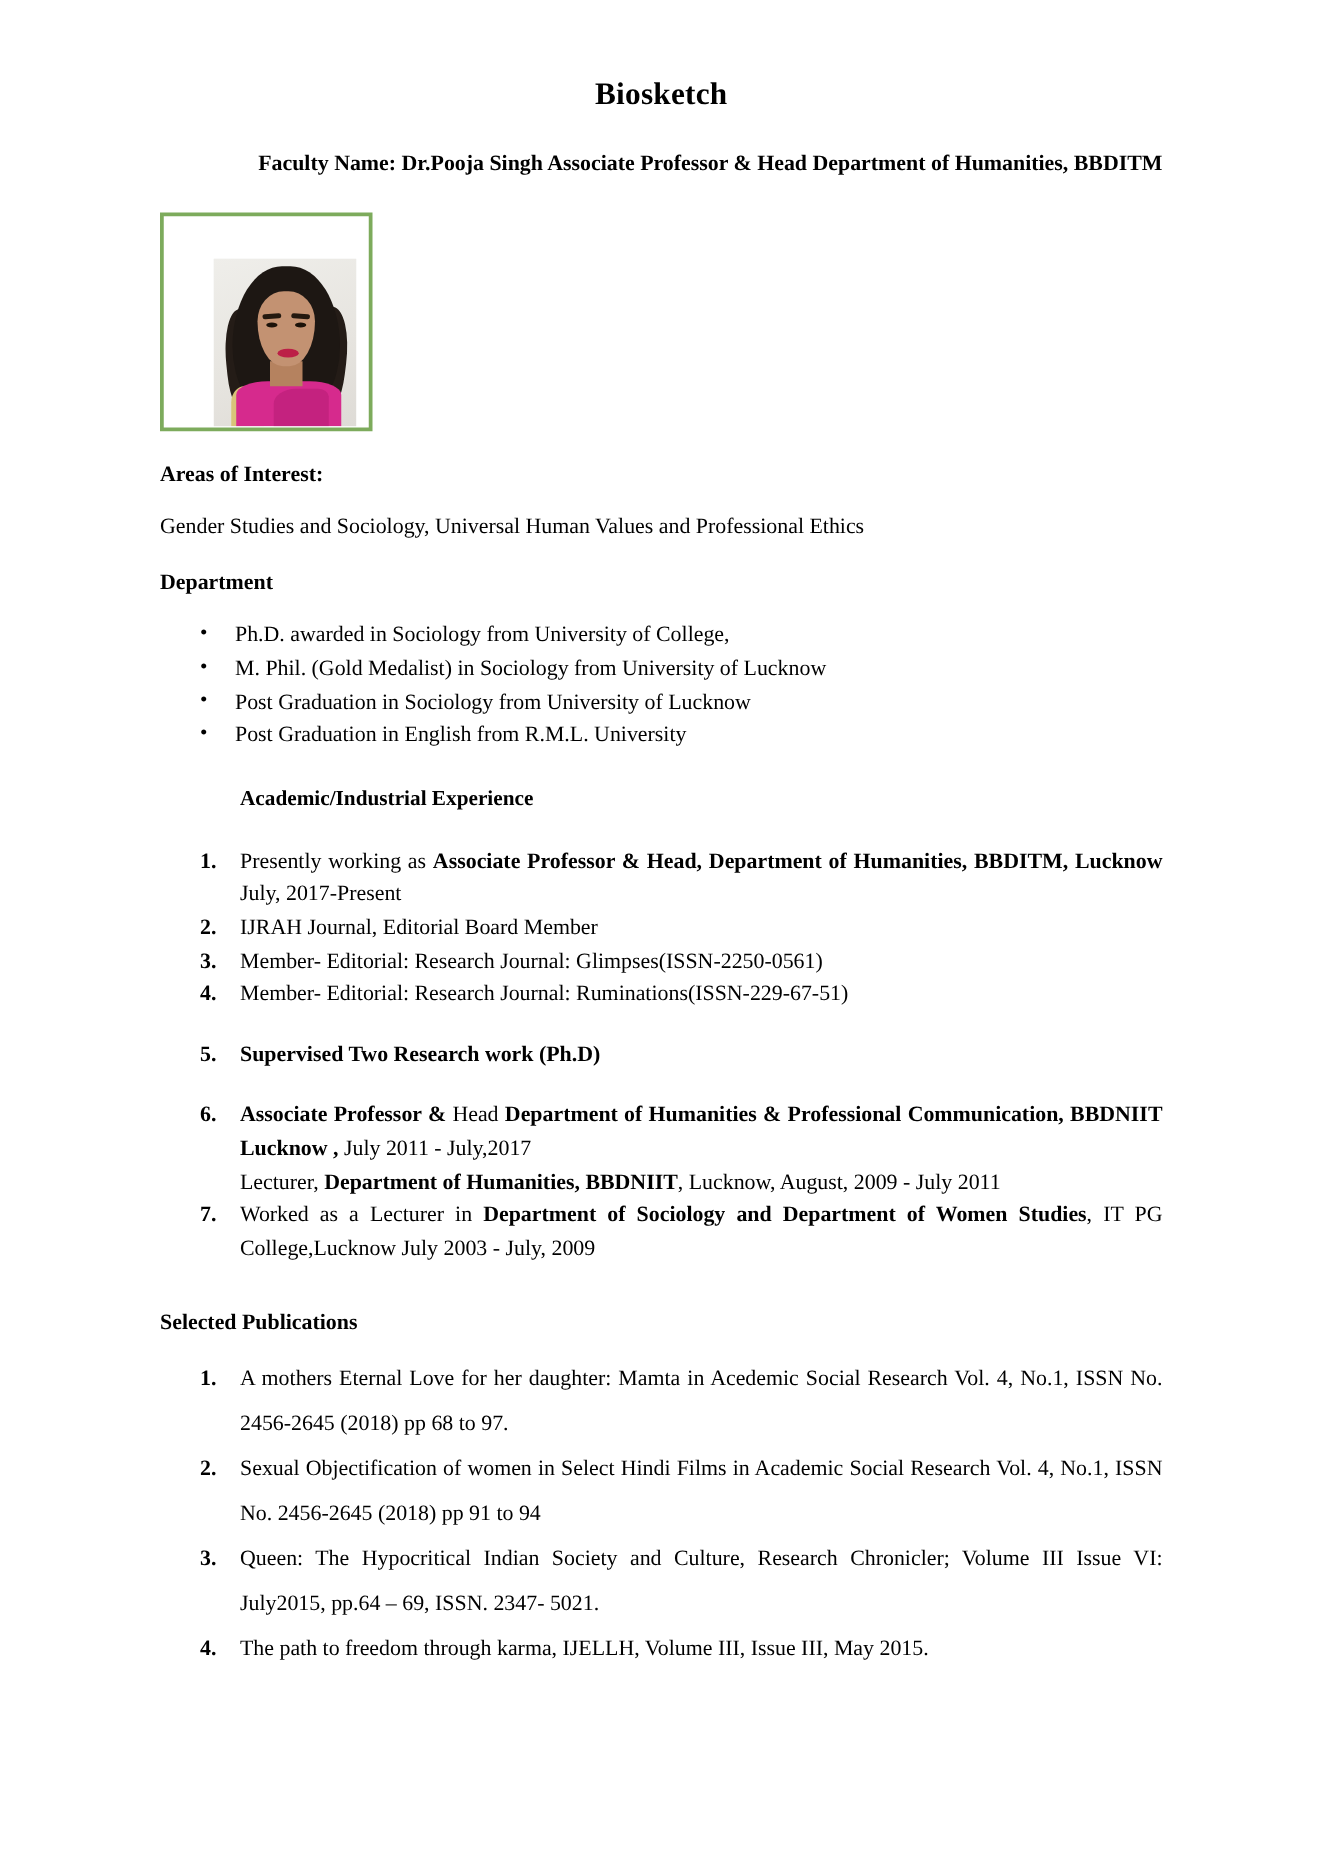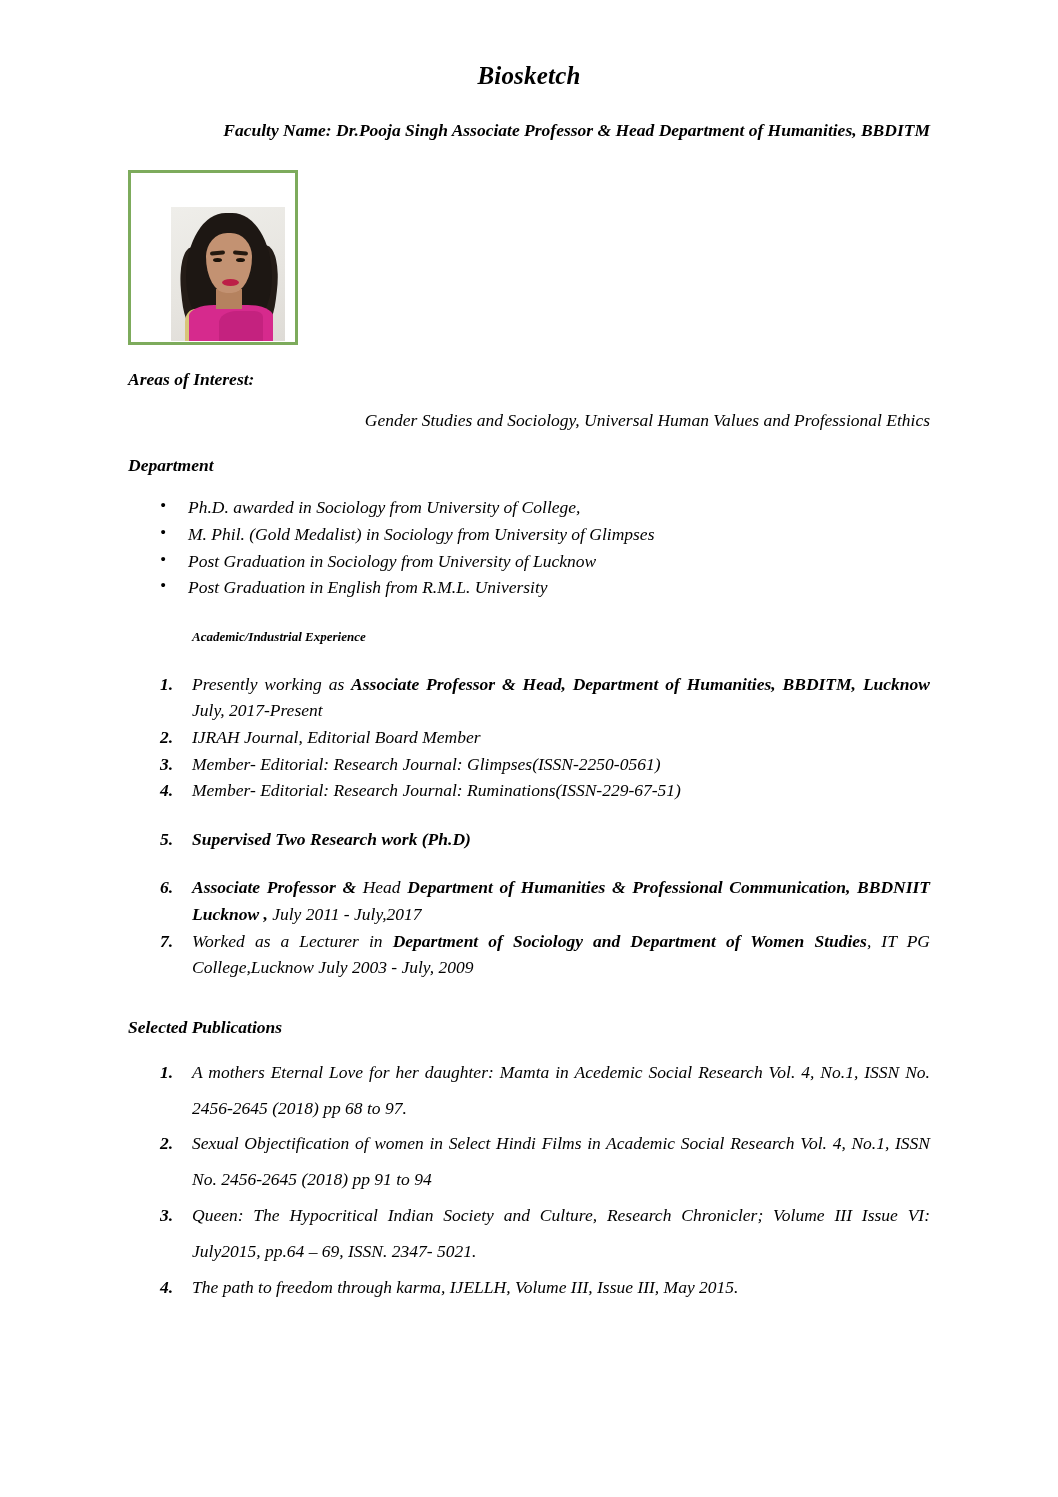--- a/index.html
+++ b/index.html
@@ -14,21 +14,20 @@
     color: #000000;
     overflow: hidden;
     position: relative;
   }
   .page {
     width: 1058px;
     height: 1497px;
     position: relative;
     box-sizing: border-box;
     padding: 12px;
-    font-style: italic;
   }
   .content {
     position: absolute;
     left: 128px;
     top: 0;
     width: 802px;
   }
 
   
   .doc-title {
@@ -167,21 +166,20 @@
     margin: 0;
   }
   .gap-interest { padding-top: 22px; }
   .gap-interest-body { padding-top: 17px; }
   .gap-education { padding-top: 20px; }
 
   .body-text {
     font-size: 17.5px;
     line-height: 1.4;
     margin: 0;
-    text-align: right;
   }
 
   
   ul.edu-list {
     margin: 0;
     padding: 0;
     list-style: none;
     padding-top: 17px;
   }
   ul.edu-list li {
@@ -193,21 +191,21 @@
   ul.edu-list li::before {
     content: "\2022";
     position: absolute;
     left: 32px;
     top: -1px;
     font-size: 17px;
   }
 
   
   .exp-head {
-    font-size: 13px;
+    font-size: 17px;
     font-weight: bold;
     margin: 0;
     padding-top: 28px;
     padding-left: 64px;
   }
   ol.exp-list {
     margin: 0;
     padding: 0;
     list-style: none;
     padding-top: 26px;
@@ -292,21 +290,21 @@
         <div class="p-lips"></div>
       </div>
     </div>
 
     <h2 class="section-head gap-interest">Areas of Interest:</h2>
     <p class="body-text gap-interest-body">Gender Studies and Sociology, Universal Human Values and Professional Ethics</p>
 
     <h2 class="section-head gap-education">Department</h2>
     <ul class="edu-list">
       <li>Ph.D. awarded in Sociology from University of College,</li>
-      <li>M. Phil. (Gold Medalist) in Sociology from University of Glimpses</li>
+      <li>M. Phil. (Gold Medalist) in Sociology from University of Lucknow</li>
       <li>Post Graduation in Sociology from University of Lucknow</li>
       <li>Post Graduation in English from R.M.L. University</li>
     </ul>
 
     <h2 class="exp-head">Academic/Industrial Experience</h2>
 
     <ol class="exp-list">
       <li>
         <span class="num">1.</span><span>Presently working as </span><b>Associate Professor &amp; Head, Department of Humanities, BBDITM, Lucknow</b><span> July, 2017-Present</span>
       </li>
@@ -317,20 +315,21 @@
         <span class="num">3.</span><span>Member- Editorial: Research Journal: Glimpses(ISSN-2250-0561)</span>
       </li>
       <li>
         <span class="num">4.</span><span>Member- Editorial: Research Journal: Ruminations(ISSN-229-67-51)</span>
       </li>
       <li class="spaced">
         <span class="num">5.</span><b>Supervised Two Research work (Ph.D)</b>
       </li>
       <li class="spaced">
         <span class="num">6.</span><b>Associate Professor &amp;</b><span> Head </span><b>Department of Humanities &amp; Professional Communication, BBDNIIT Lucknow ,</b><span> July 2011 - July,2017</span>
+        <span class="sub-line"><span>Lecturer, </span><b>Department of Humanities, BBDNIIT</b><span>, Lucknow, August, 2009 - July 2011</span></span>
       </li>
       <li>
         <span class="num">7.</span><span>Worked as a Lecturer in </span><b>Department of Sociology and Department of Women Studies</b><span>, IT PG College,Lucknow July 2003 - July, 2009</span>
       </li>
     </ol>
 
     <h2 class="pub-head">Selected Publications</h2>
 
     <ol class="pub-list">
       <li>

